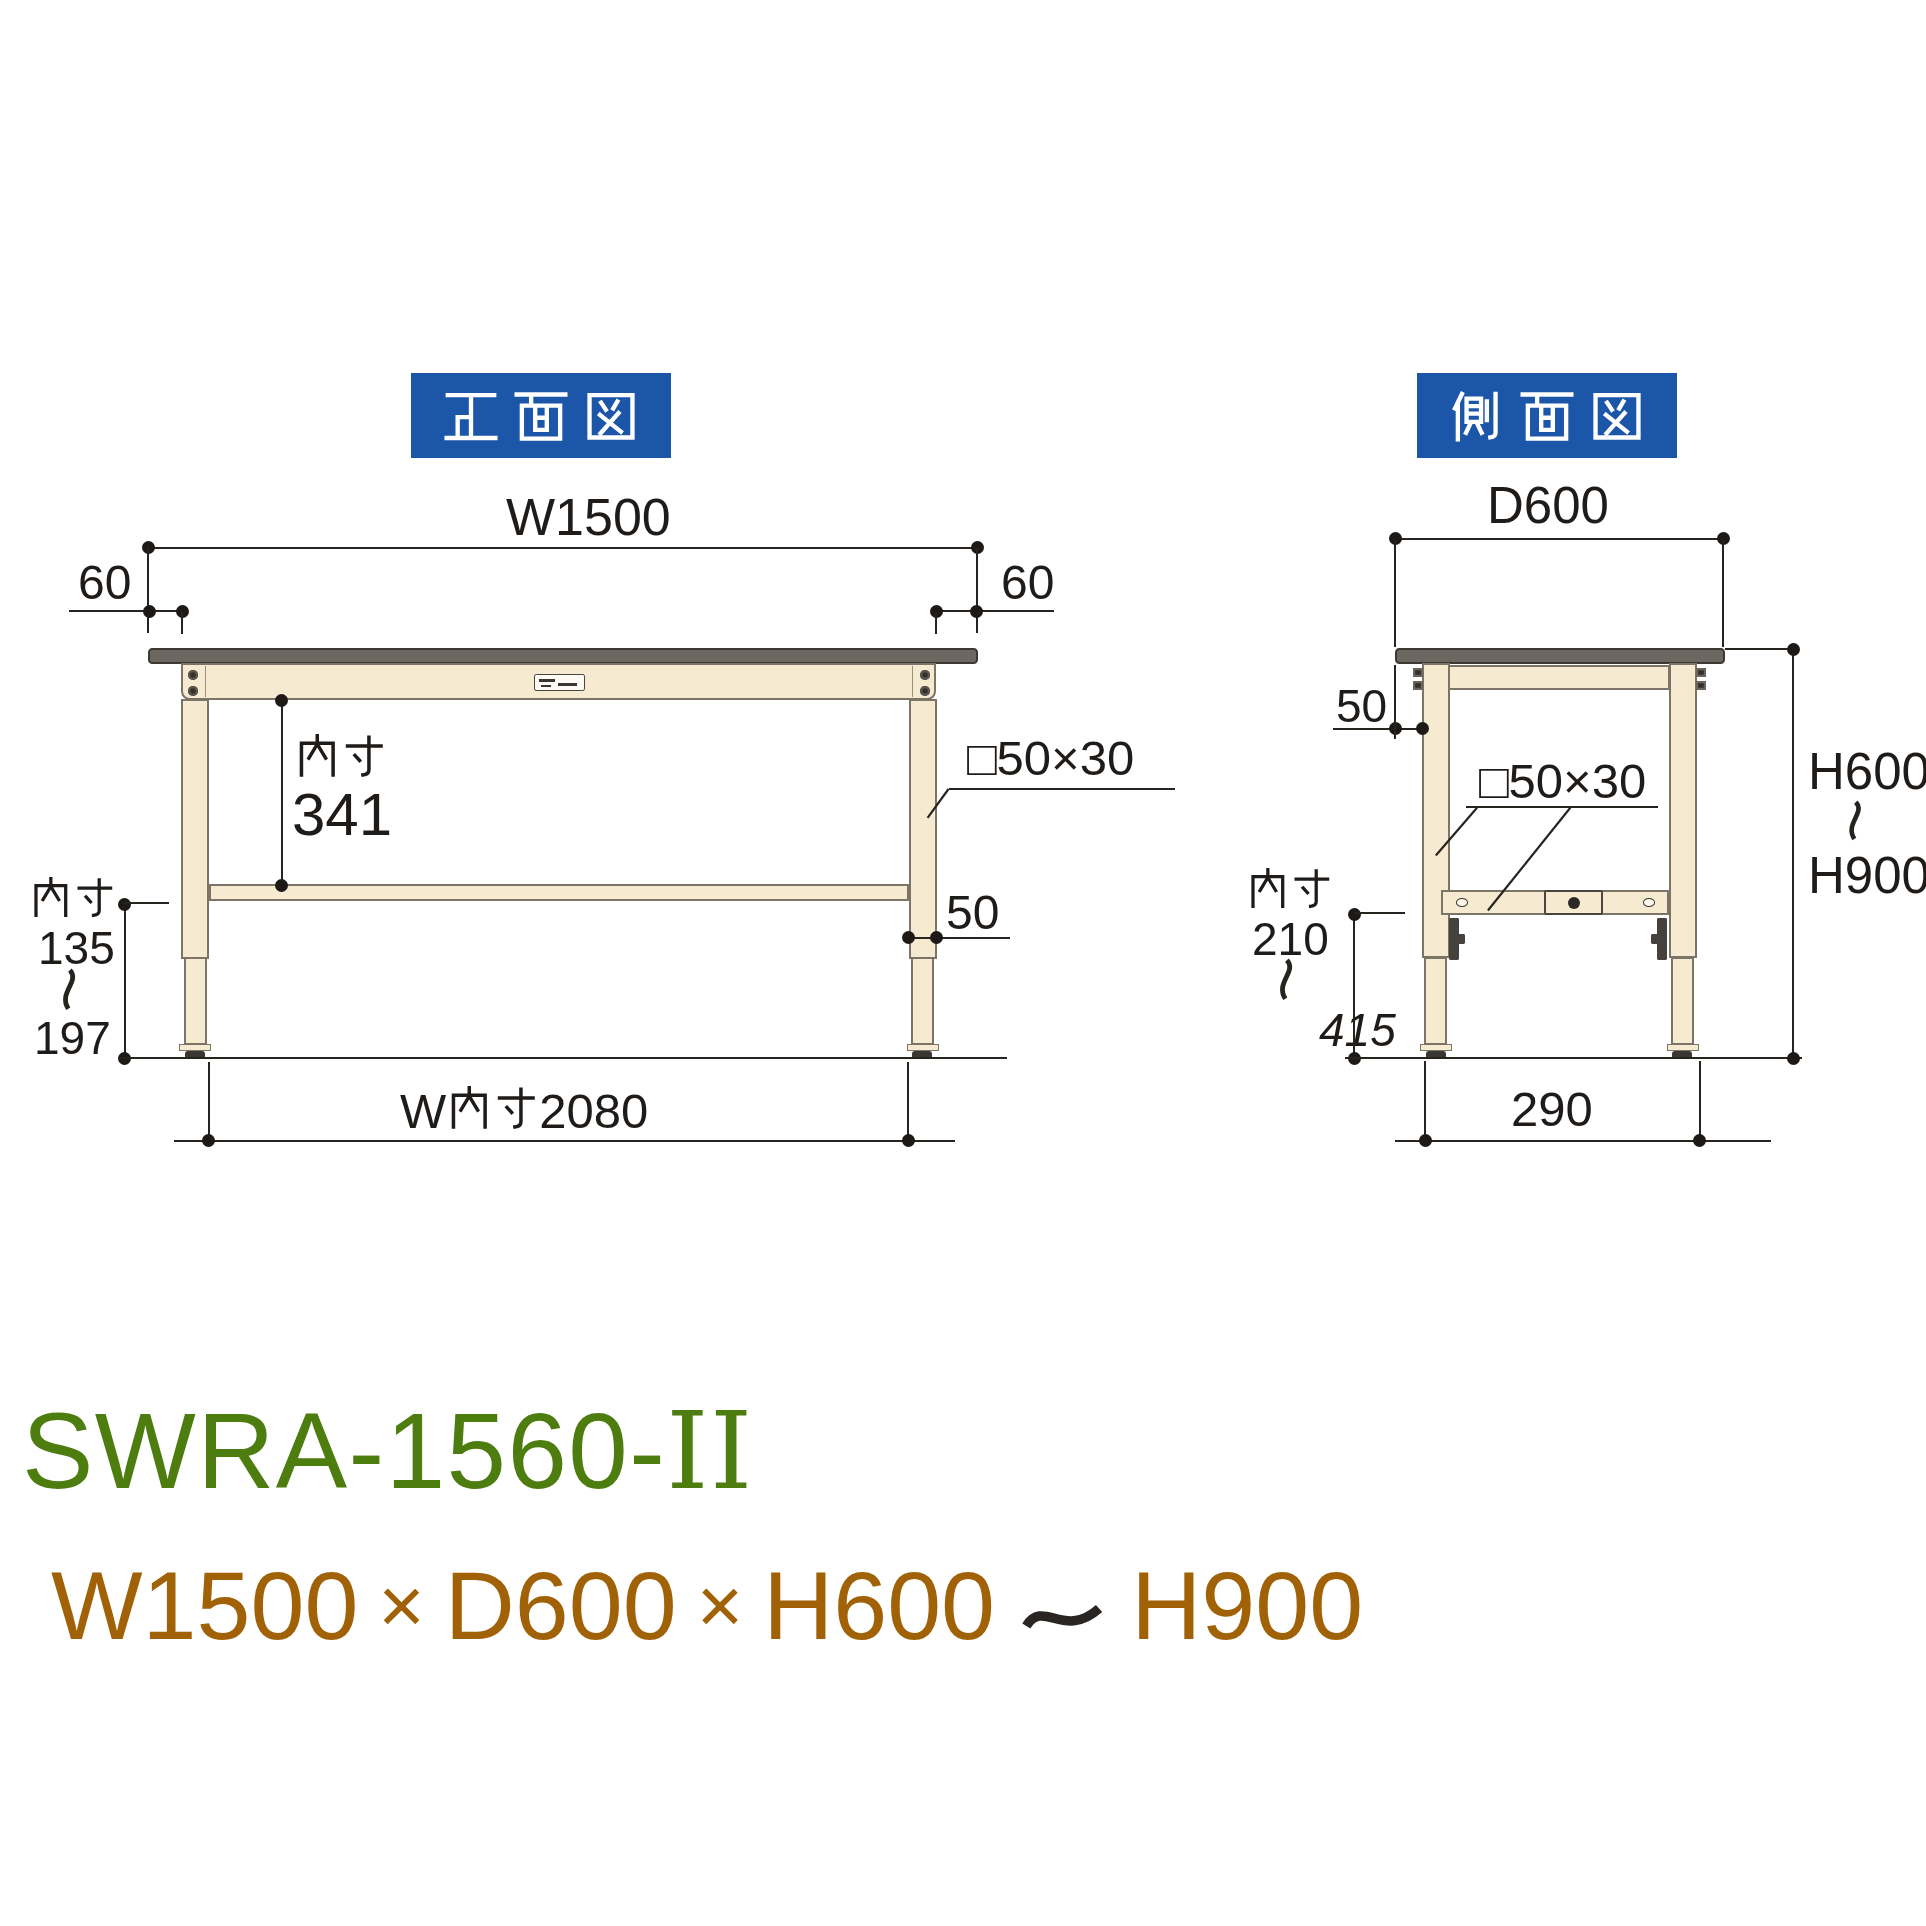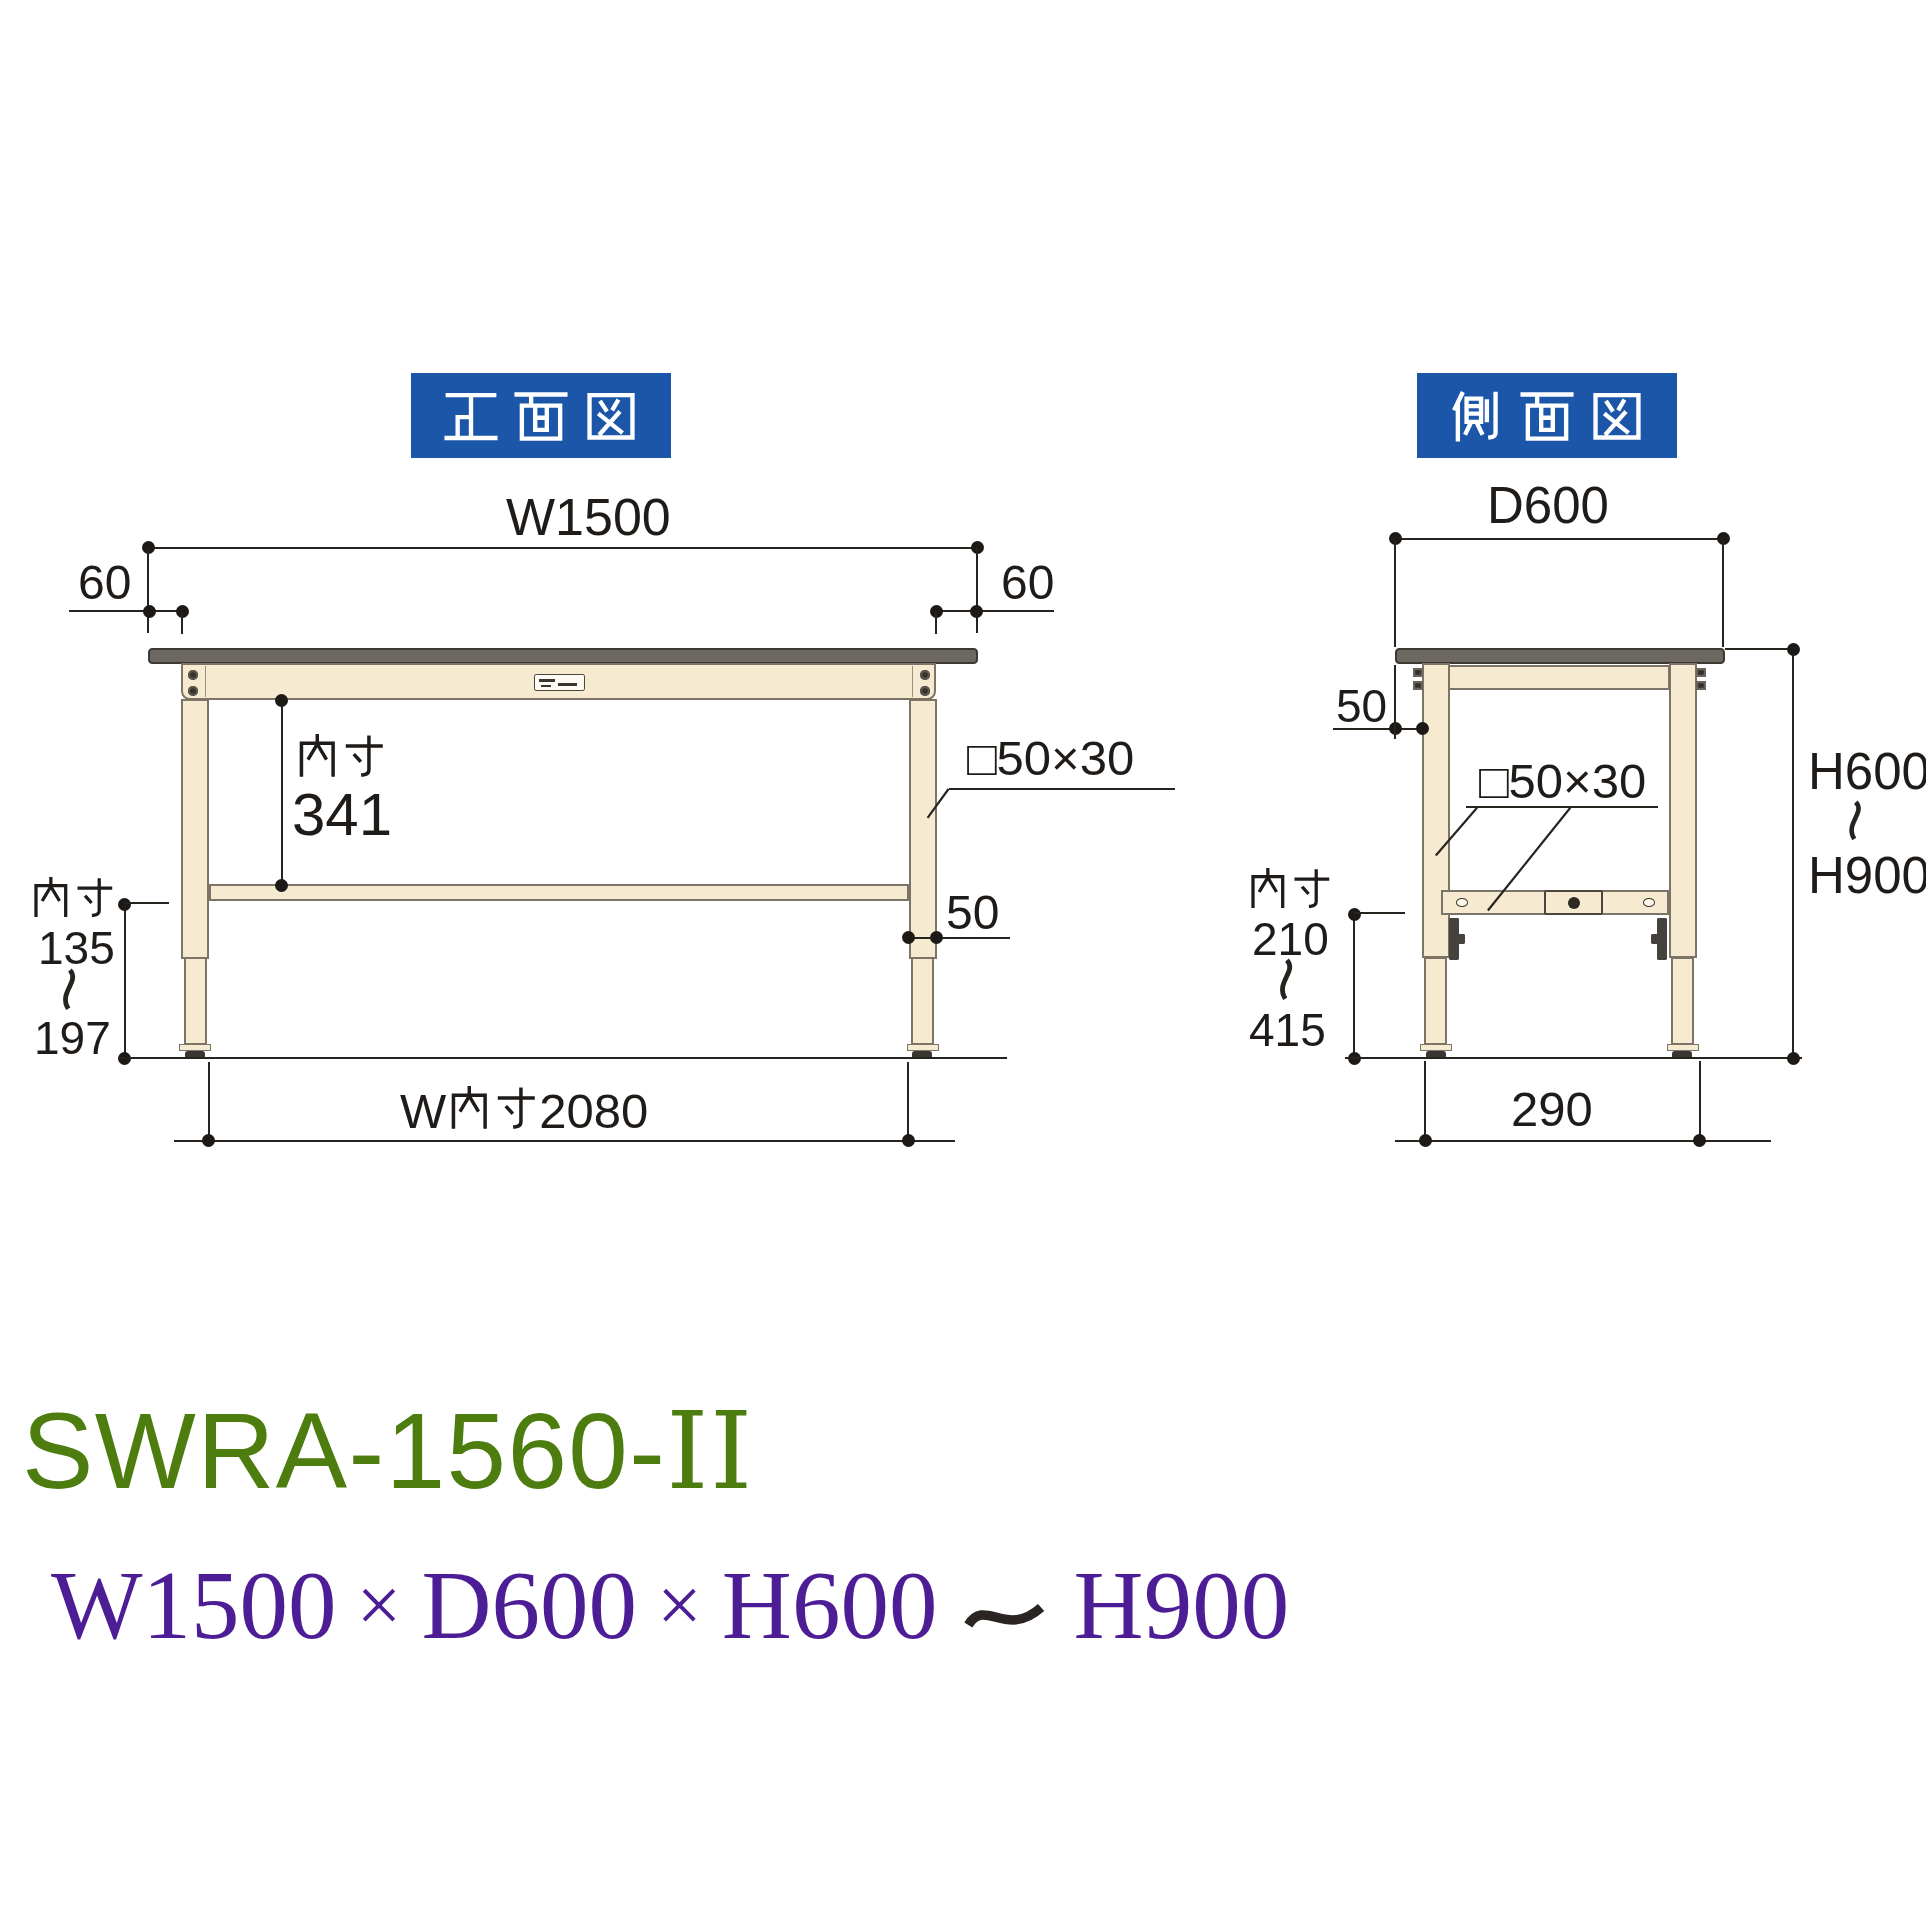--- a/index.html
+++ b/index.html
@@ -17,21 +17,21 @@
   .screw{position:absolute;width:10px;height:10px;border-radius:50%;background:#35312c;box-shadow:inset 0 0 0 2.2px #5c564e;}
   .sq{position:absolute;background:#3a352f;}
   .clamp{position:absolute;background:#33302c;box-shadow:inset 0 0 0 2.2px #6a645c;}
   .latch{position:absolute;background:#45413c;border-radius:1.4px;}
   .hole{position:absolute;width:11.6px;height:8.7px;border:1.4px solid #3a352f;border-radius:50%;background:#fdf8ec;box-sizing:border-box;}
   .adjuster{position:absolute;background:#3a3631;border-radius:2.9px;}
   .kj{width:.95em;height:.95em;display:inline-block;vertical-align:-0.08em;}
   .title .kj{width:1em;height:1em;margin:0 5.8px;vertical-align:-0.12em;}
   .model{position:absolute;font-size:107px;letter-spacing:1.4px;color:#4d7c0f;line-height:1;}
   .serif{font-family:"DejaVu Serif","Liberation Serif",serif;}
-  .spec{position:absolute;font-size:97px;color:#4c1d95;line-height:1;white-space:nowrap;font-family:Liberation Serif, serif;}
+  .spec{position:absolute;font-size:97px;color:#a16207;line-height:1;white-space:nowrap;}
   .spec .times{font-size:0.82em;margin:0 20px;position:relative;top:-5.8px;}
   .wavev{position:absolute;}
   svg.lead{position:absolute;left:0;top:0;pointer-events:none;}
 </style>
 </head>
 <body>
 
 <div class="canvas">
 
   <div class="title" style="left:411px;top:333px;width:260px;height:85px;">
@@ -190,21 +190,21 @@
 
   <div class="dimtxt" style="left:1246px;top:827px;font-size:46px;"><svg viewBox="0 0 100 100" class="kj">
         <path d="M50 6 V22 M16 22 H84 M16 22 V90 M84 22 V90 M50 24 L32 54 M50 24 L68 54" fill="none" stroke="currentColor" stroke-width="7.5" stroke-linecap="square"></path>
       </svg><svg viewBox="0 0 100 100" class="kj">
         <path d="M14 28 H86 M60 9 V79 Q60 89 47 90 M30 48 L40 59" fill="none" stroke="currentColor" stroke-width="7.5" stroke-linecap="square"></path>
       </svg></div>
   <div class="dimtxt" style="left:1252px;top:876px;font-size:46px;">210</div>
   <svg class="wavev" style="left:1273px;top:917px;" width="24.6" height="45" viewBox="0 0 30 56">
       <path d="M17 4 C30 18 2 32 15 52" fill="none" stroke="#27231f" stroke-width="6"></path>
     </svg>
-  <div class="dimtxt" style="left:1249px;top:967px;font-size:46px;">415</div>
+  <div class="dimtxt" style="left:1319px;top:967px;font-size:46px;font-style:italic;">415</div>
   <div class="vl" style="left:1353px;top:874px;height:144px;"></div>
   <div class="dot" style="left:1348px;top:868px;"></div>
   <div class="dot" style="left:1348px;top:1012px;"></div>
   <div class="hl" style="left:1354px;top:872px;width:51px;"></div>
   <div class="hl" style="left:1345px;top:1017px;width:457px;"></div>
 
   <div class="hl" style="left:1725px;top:608px;width:69px;"></div>
   <div class="vl" style="left:1792px;top:609px;height:409px;"></div>
   <div class="dot" style="left:1787px;top:603px;"></div>
   <div class="dot" style="left:1787px;top:1012px;"></div>

